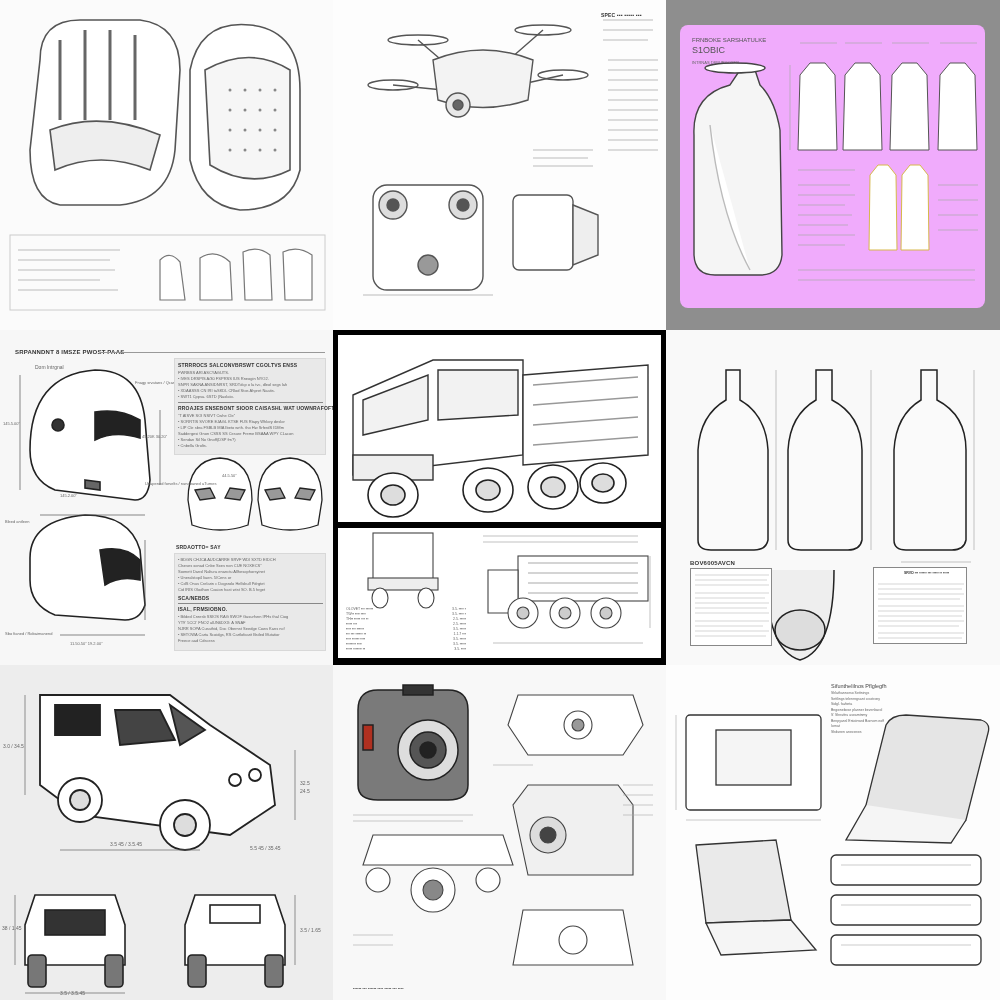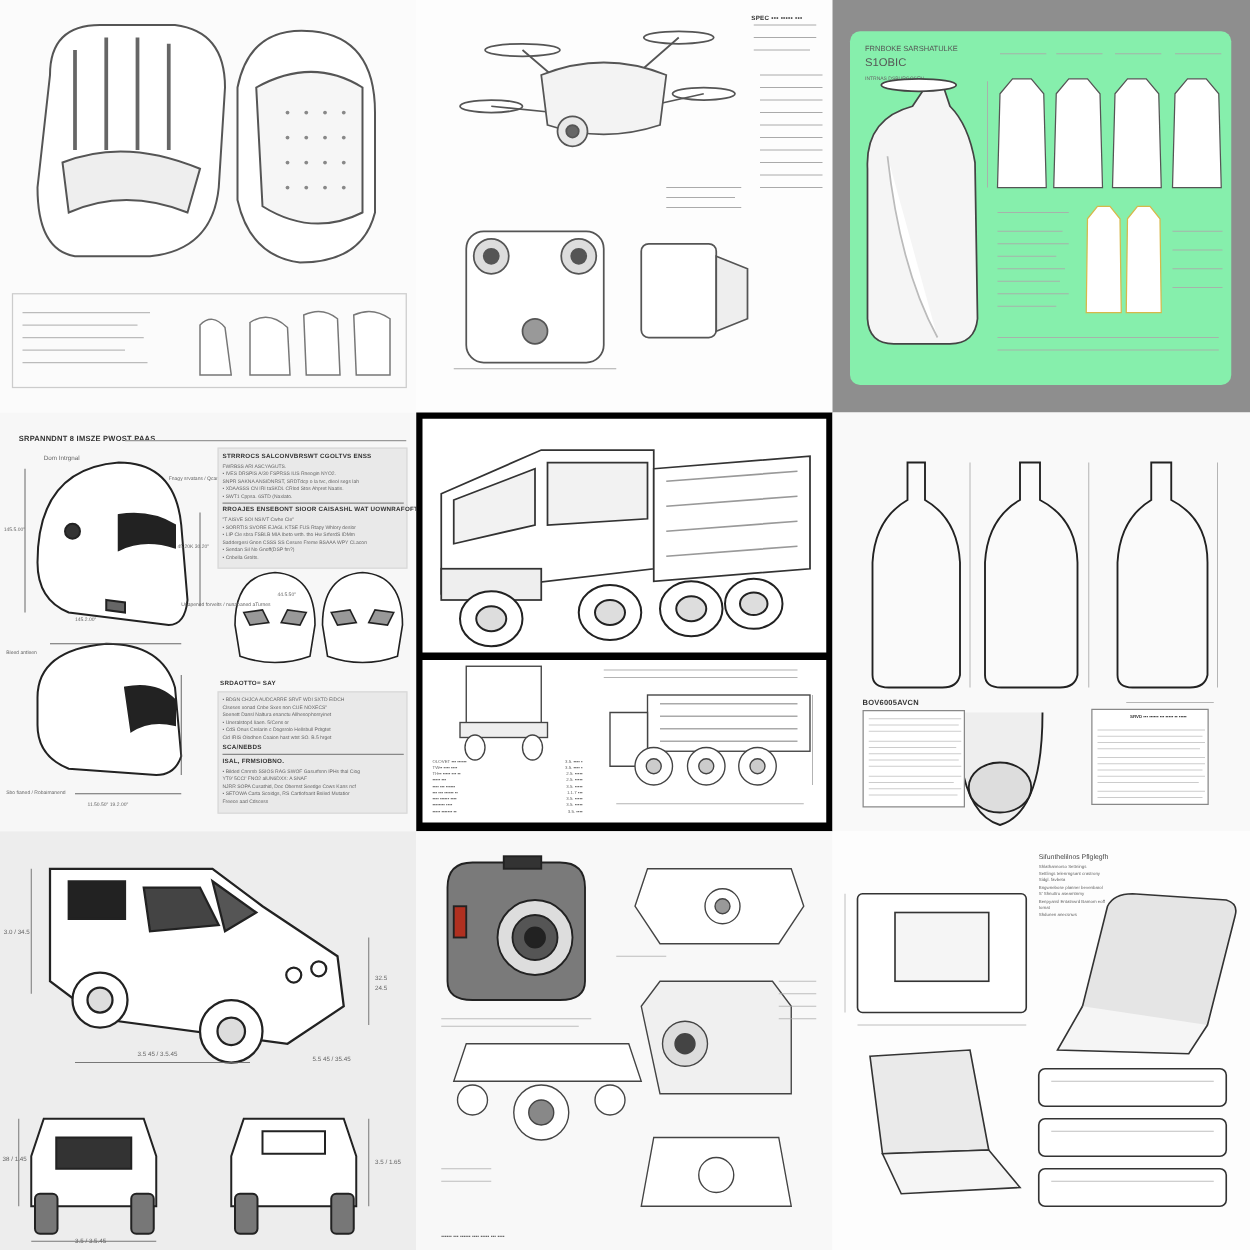--- a/index.html
+++ b/index.html
@@ -13,21 +13,21 @@
   .c5{left:333px;top:330px;width:333px;height:335px;background:#000}
   .c6{left:666px;top:330px;width:334px;height:335px;background:#f9f9f9}
   .c7{left:0;top:665px;width:333px;height:335px;background:#ededed}
   .c8{left:333px;top:665px;width:333px;height:335px;background:#f8f8f8}
   .c9{left:666px;top:665px;width:334px;height:335px;background:#fdfdfd}
   svg{position:absolute;left:0;top:0}
   .tiny{font-size:5px;line-height:7px;color:#666;white-space:nowrap}
   .hd{font-size:6px;font-weight:bold;color:#333;white-space:nowrap;letter-spacing:.2px}
   .abs{position:absolute}
   .panel-gray{position:absolute;background:#e9e9e9;border:1px solid #d8d8d8}
-  .sheet{position:absolute;left:14px;top:25px;width:305px;height:283px;background:#86efac;border-radius:8px}
+  .sheet{position:absolute;left:14px;top:25px;width:305px;height:283px;background:#f0abfc;border-radius:8px}
   .truck-top{position:absolute;left:5px;top:5px;width:323px;height:187px;background:#fff}
   .truck-bot{position:absolute;left:5px;top:198px;width:323px;height:130px;background:#fff}
   .box{position:absolute;border:1px solid #888;background:#fff}
 </style>
 </head>
 <body>
 
 <div class="grid">
 
   <div class="cell c1">

